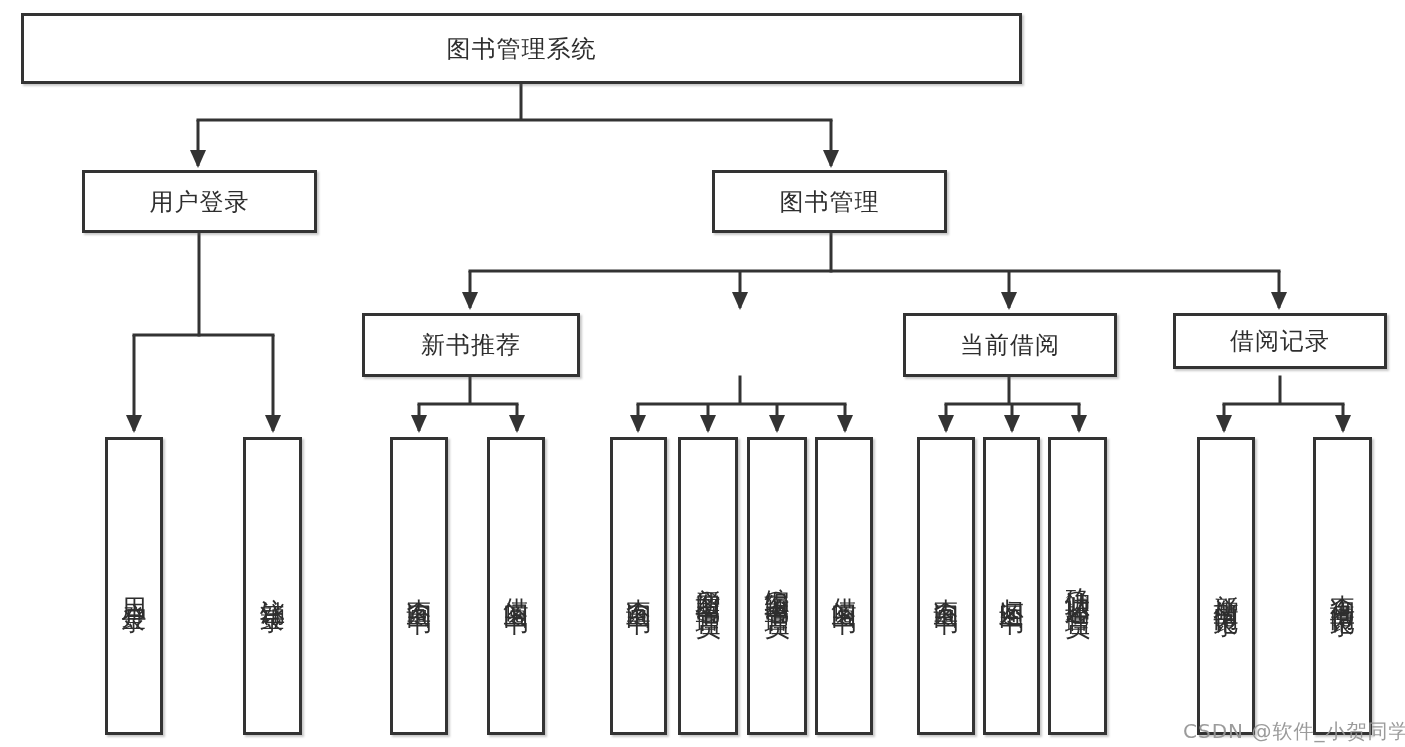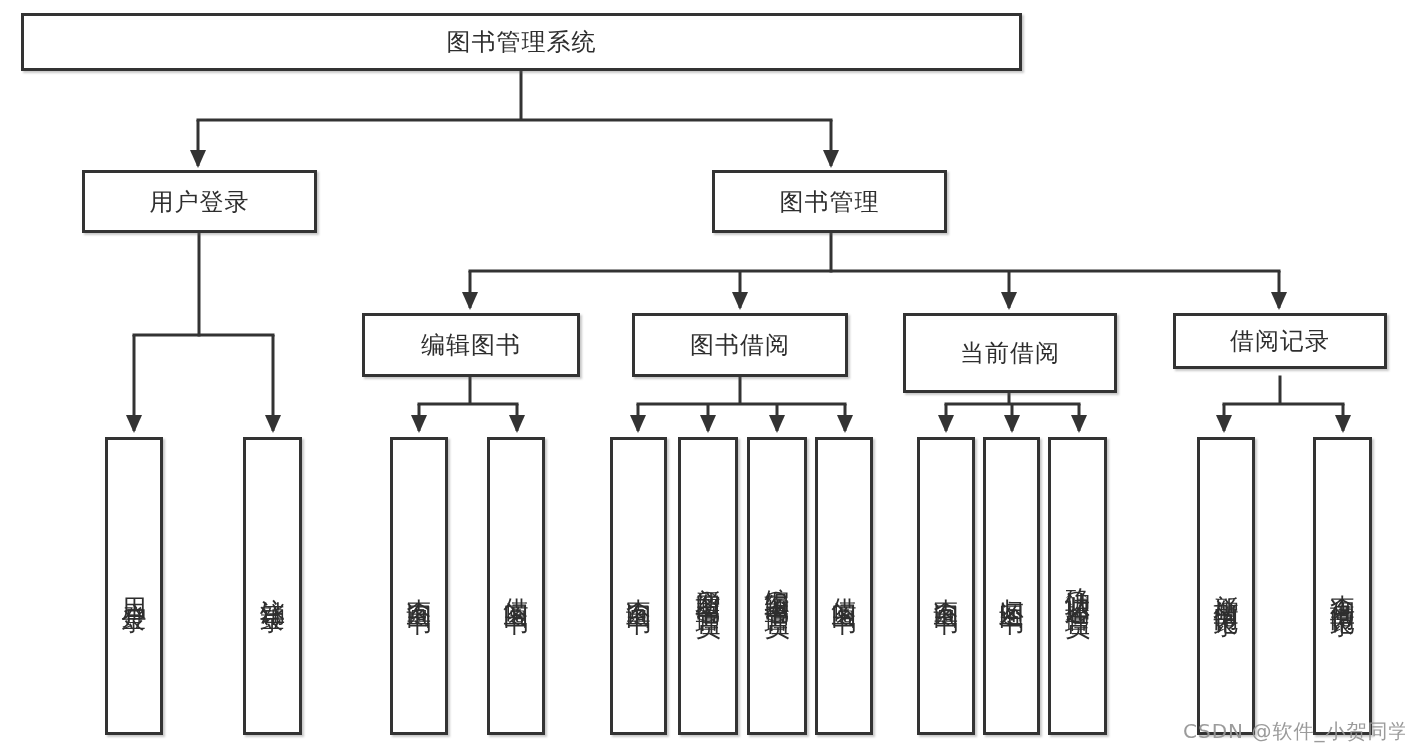--- a/index.html
+++ b/index.html
@@ -84,38 +84,35 @@
       <path d="M777 404 V 431"></path>
       <path d="M845 404 V 431"></path>
       <path d="M946 404 V 431"></path>
       <path d="M1012 404 V 431"></path>
       <path d="M1079 404 V 431"></path>
       <path d="M1224 404 V 431"></path>
       <path d="M1343 404 V 431"></path>
     </g>
   </svg>
 
-  <div class="node hnode" style="left:21px;top:13px;width:1001px;height:58px;">
+  <div class="node hnode" style="left:21px;top:13px;width:1001px;height:71px;">
     <span>图书管理系统</span>
   </div>
 
   <div class="node hnode" style="left:82px;top:170px;width:235px;height:63px;">
     <span>用户登录</span>
   </div>
   <div class="node hnode" style="left:712px;top:170px;width:235px;height:63px;align-items:center;">
     <span>图书管理</span>
   </div>
 
   <div class="node hnode" style="left:362px;top:313px;width:218px;height:64px;">
-    <span>编辑图书</span>
+    <span>新书推荐</span>
   </div>
-  <div class="node hnode" style="left:632px;top:313px;width:216px;height:64px;">
-    <span>图书借阅</span>
-  </div>
-  <div class="node hnode" style="left:903px;top:313px;width:214px;height:80px;">
+  <div class="node hnode" style="left:903px;top:313px;width:214px;height:64px;">
     <span>当前借阅</span>
   </div>
   <div class="node hnode" style="left:1173px;top:313px;width:214px;height:56px;">
     <span>借阅记录</span>
   </div>
 
   <div class="node vnode" style="left:105px;top:437px;width:58px;height:298px;">
     <span class="vtext">用户登录</span>
   </div>
   <div class="node vnode" style="left:243px;top:437px;width:59px;height:298px;">

